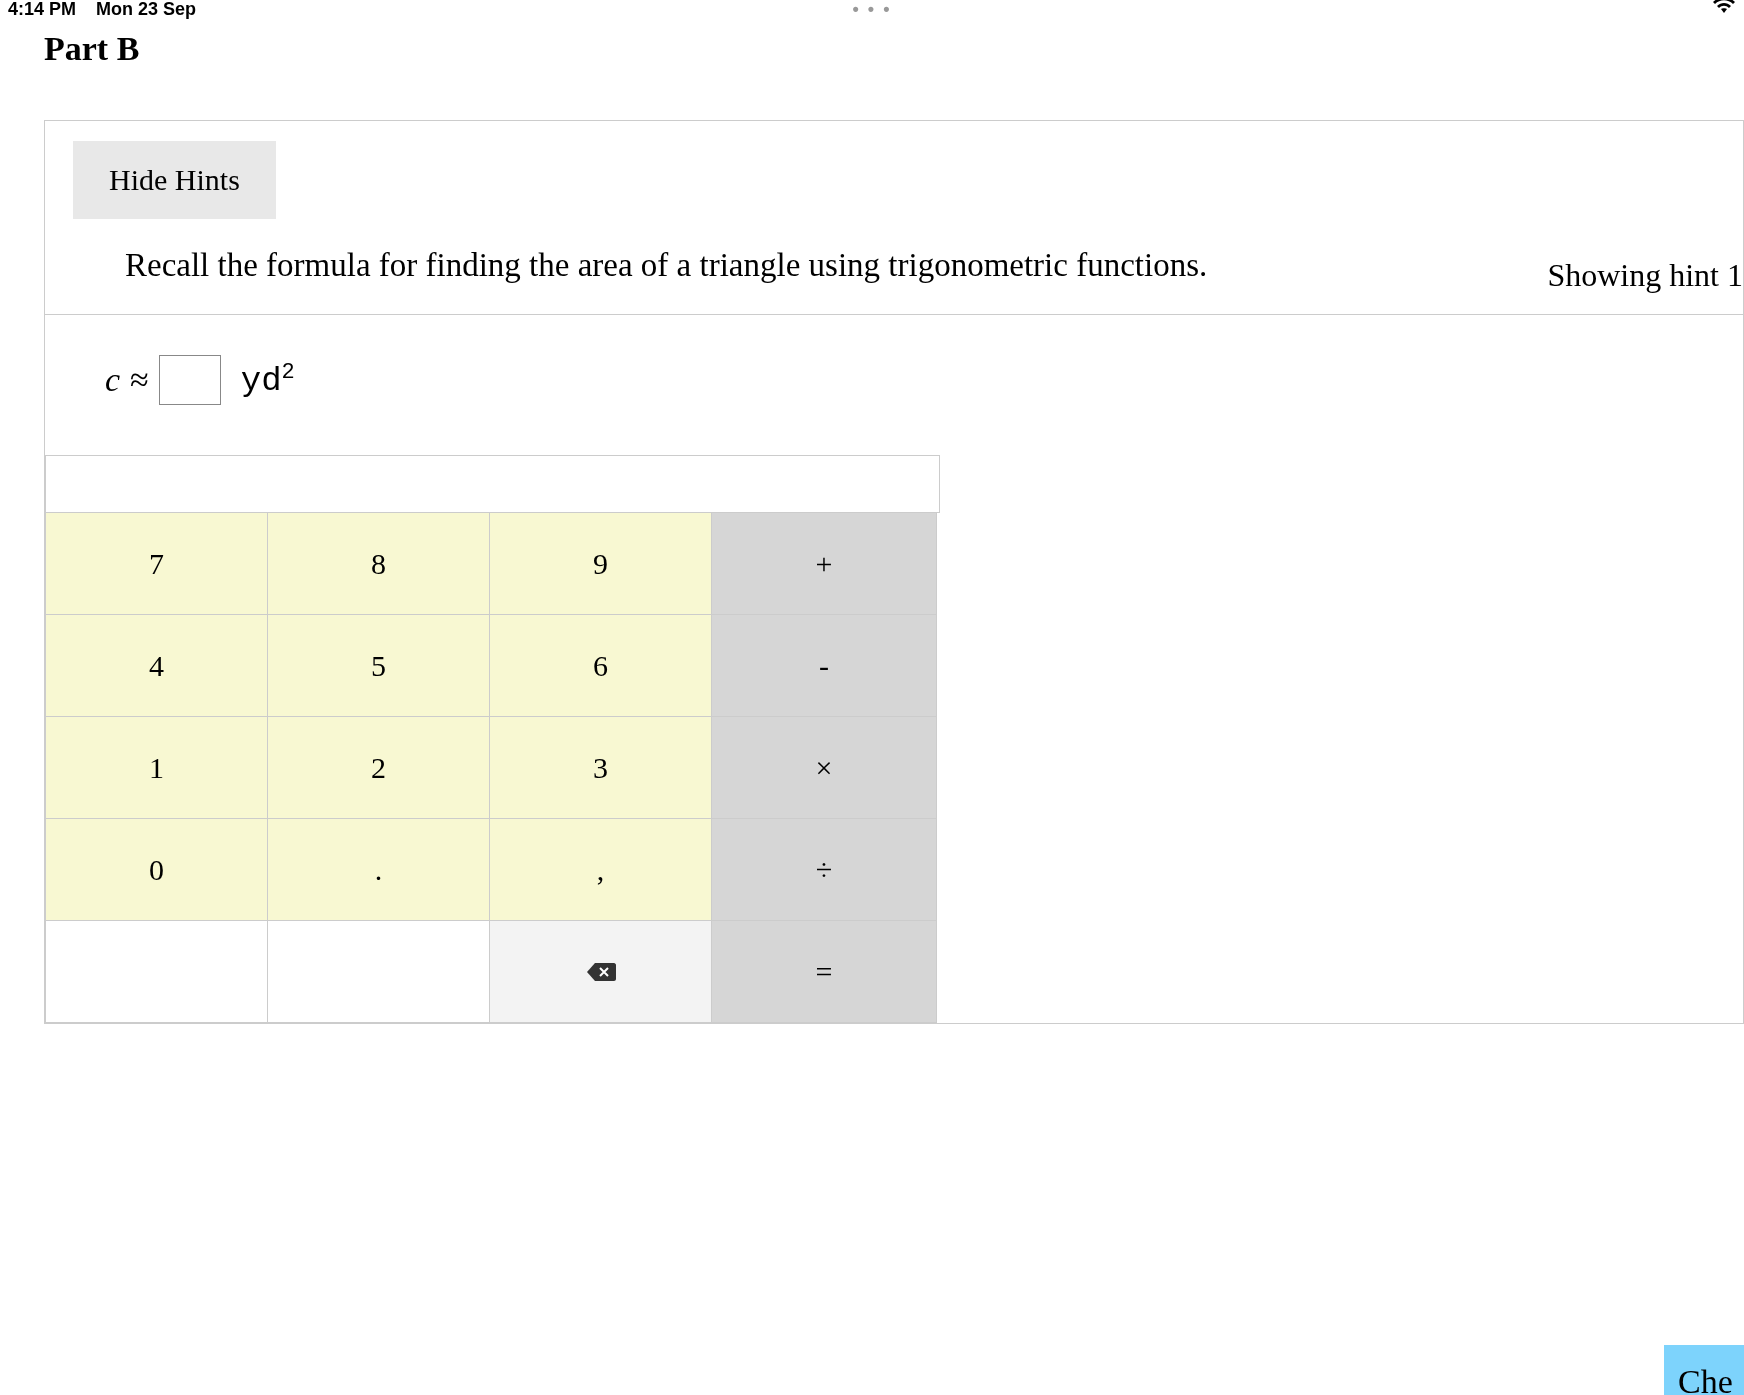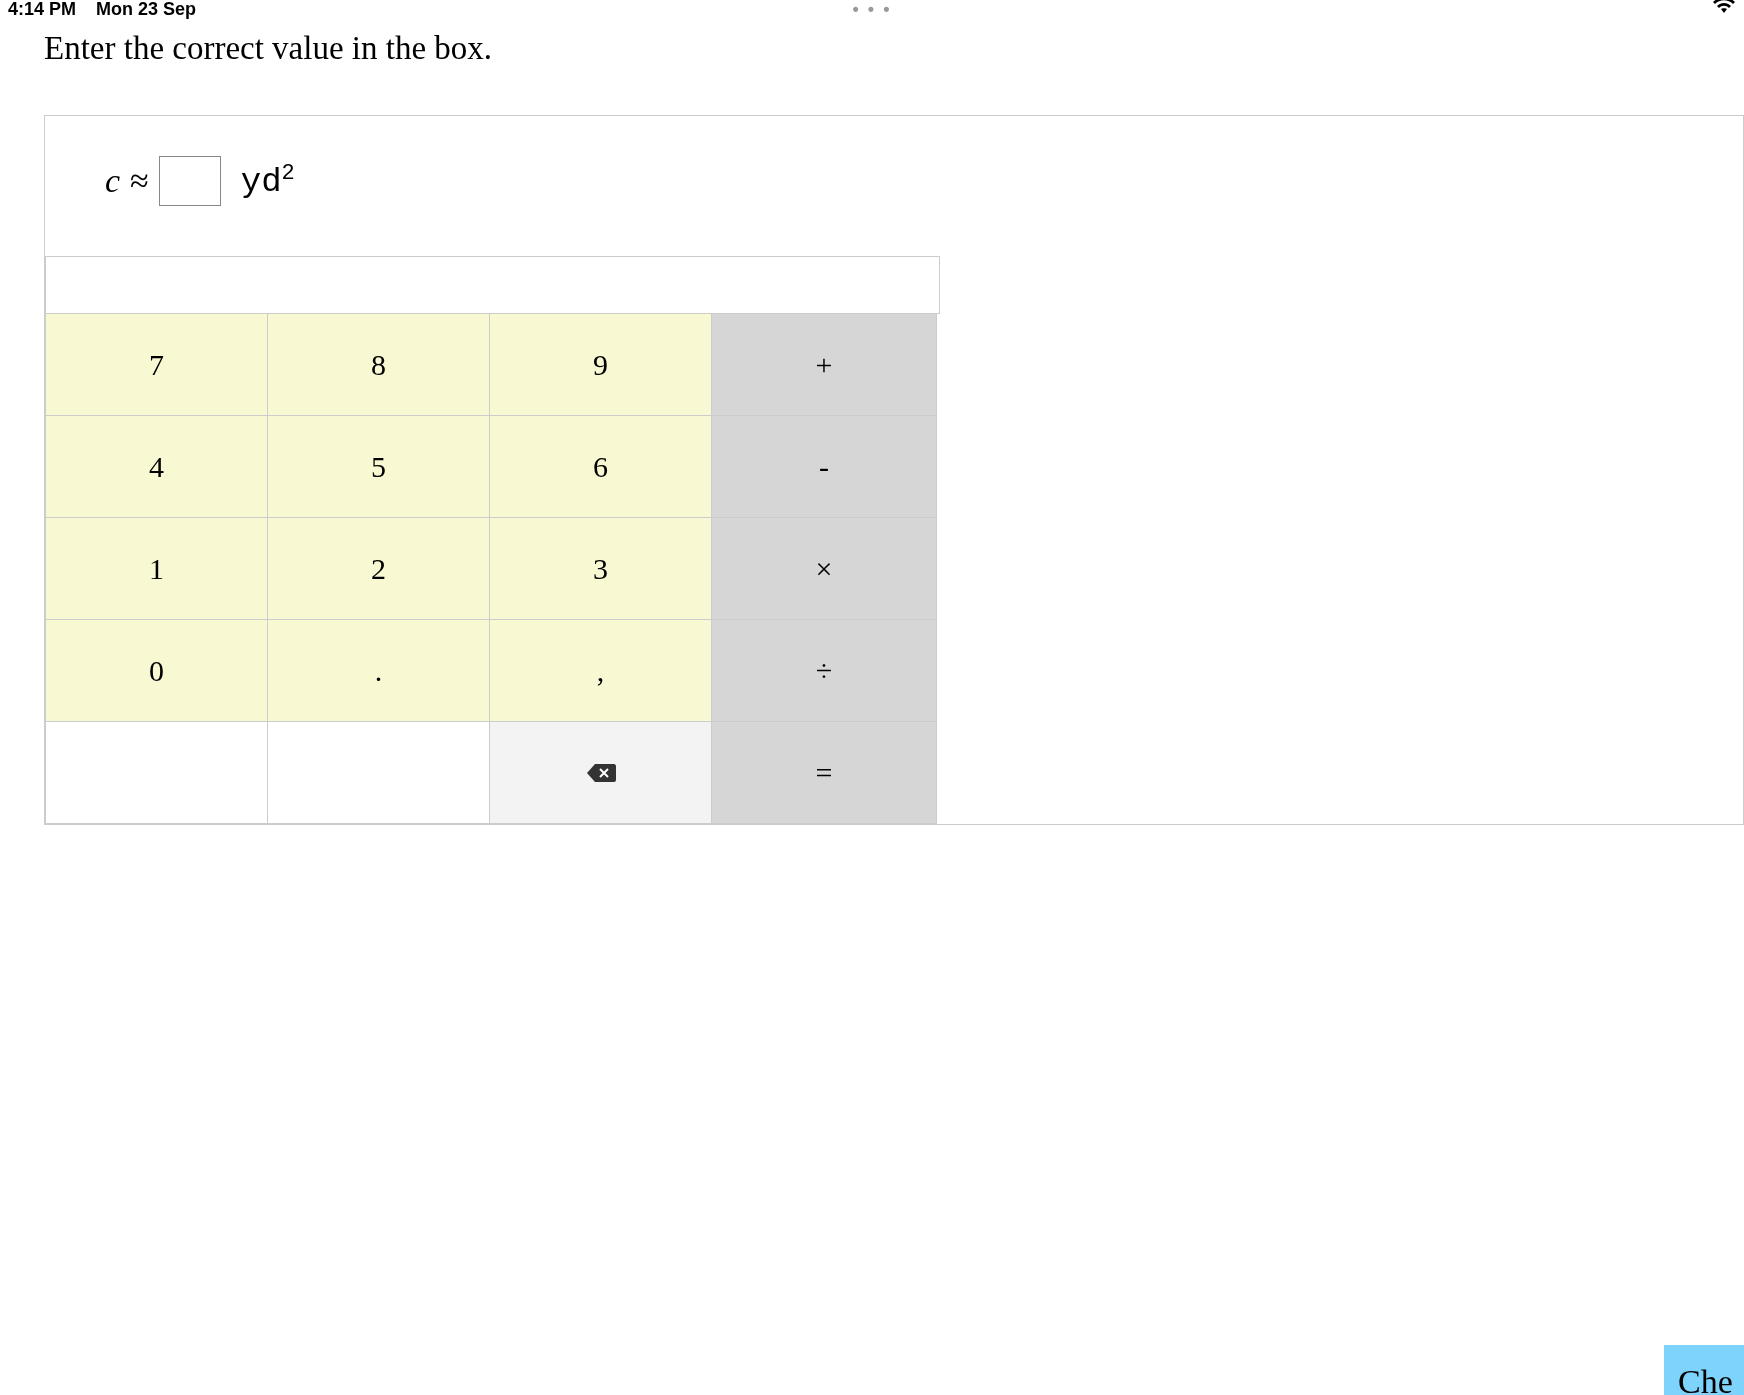--- a/index.html
+++ b/index.html
@@ -174,23 +174,28 @@
   </div>
   <div class="status-center">• • •</div>
   <div class="status-right">
     <svg class="wifi-icon" width="24" height="18" viewBox="0 0 24 18">
       <path d="M12 16 L9 12 C10 11 14 11 15 12 Z M5 9 C9 5 15 5 19 9 L17 11 C14 8 10 8 7 11 Z M1 5 C7 -1 17 -1 23 5 L21 7 C16 2 8 2 3 7 Z" fill="#000"></path>
     </svg>
   </div>
 </div>
 
 <div class="content">
-  <div class="instruction">Enter the correct value in the box.</div>
+  <div class="part-title">Part B</div>
 
   <div class="answer-panel">
+    <div class="hint-section">
+      <button class="hide-hints-btn">Hide Hints</button>
+      <div class="hint-text">Recall the formula for finding the area of a triangle using trigonometric functions.</div>
+      <div class="hint-status">Showing hint 1</div>
+    </div>
 
     <div class="answer-row">
       <span class="var-c">c</span>
       <span class="approx">≈</span>
       <input class="answer-input" type="text" value="" style="">
       <span class="unit-label">
         <span>yd</span><sup>2</sup>
       </span>
     </div>
 

